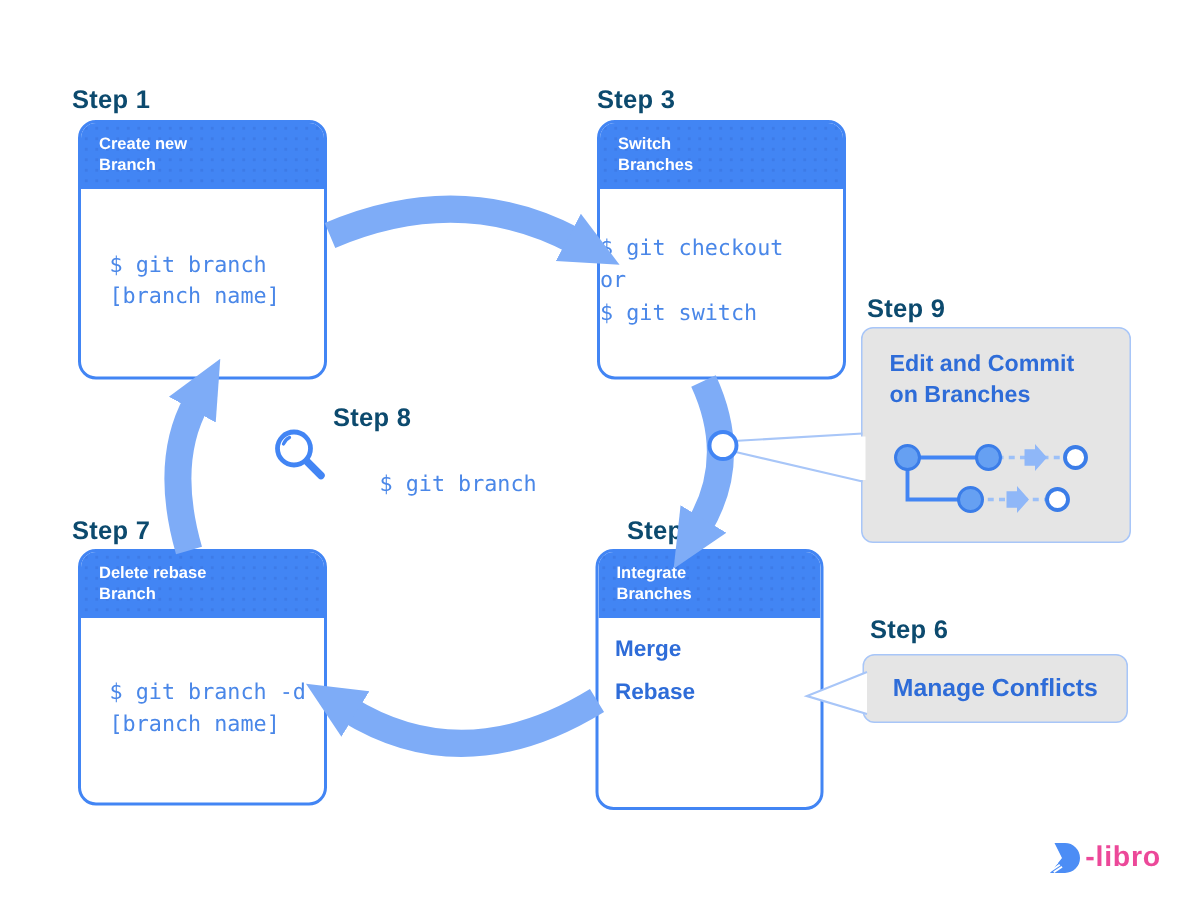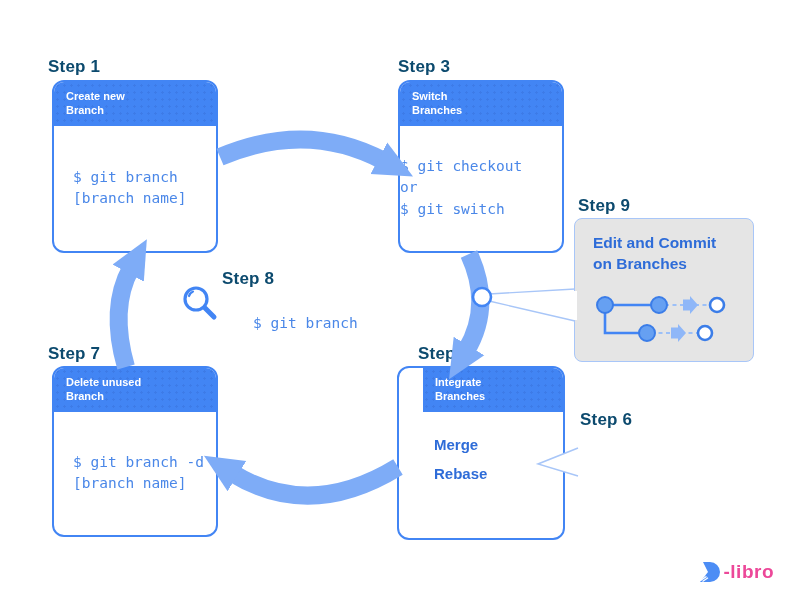--- a/index.html
+++ b/index.html
@@ -113,39 +113,42 @@
 
         <circle cx="54" cy="46" r="8" fill="#66A0F2" stroke="#3B7DE8" stroke-width="2"></circle>
         <polygon points="78,40.5 85,40.5 85,37 93,46 85,55 85,51.5 78,51.5" fill="#8FB7F8"></polygon>
         <circle cx="112" cy="46" r="7" fill="#ffffff" stroke="#3B7DE8" stroke-width="2.6"></circle>
       </svg>
     </div>
   </div>
 
   <div class="step-label" style="left:48px; top:344px;">Step 7</div>
   <div class="card" style="left:52px; top:366px; width:166px; height:171px;">
-    <div class="card-header">Delete unused
+    <div class="card-header">Delete rebase
 Branch</div>
     <div class="card-body body-left">
       <div class="code">$ git branch -d
 [branch name]</div>
     </div>
   </div>
 
   <div class="step-label" style="left:397px; top:344px;margin-left:21px;">Step 5</div>
-  <div class="card" style="left:397px; top:366px; width:168px; height:174px;padding-left:24px;">
+  <div class="card" style="left:397px; top:366px; width:152px; height:174px;">
     <div class="card-header">Integrate
 Branches</div>
     <div class="card-body" style="padding:8px 0 8px 11px; justify-content:flex-start;">
-      <div style="font-size:15px; font-weight:bold; color:#2E6CD8; margin-top:16px;">Merge</div>
+      <div style="font-size:15px; font-weight:bold; color:#2E6CD8; margin-top:4px;">Merge</div>
       <div style="font-size:15px; font-weight:bold; color:#2E6CD8; margin-top:12px;">Rebase</div>
     </div>
   </div>
 
   <div class="step-label" style="left:580px; top:410px;">Step 6</div>
+  <div class="light-card" id="card-step6" style="left:575px; top:436px; width:177px; height:46px;">
+    <div class="bubble-title">Manage Conflicts</div>
+  </div>
 
   <svg id="overlay" width="800" height="600" viewBox="0 0 800 600">
     <defs>
       <marker id="ah" viewBox="0 0 10 10" refX="1.5" refY="5" markerWidth="2.15" markerHeight="2.15" orient="auto">
         <path d="M0,0.4 L10,5 L0,9.6 Z" fill="#7EACF7"></path>
       </marker>
     </defs>
 
     <path d="M 220 157 Q 307 120 384 161" fill="none" stroke="#7EACF7" stroke-width="18" marker-end="url(#ah)"></path>
 

